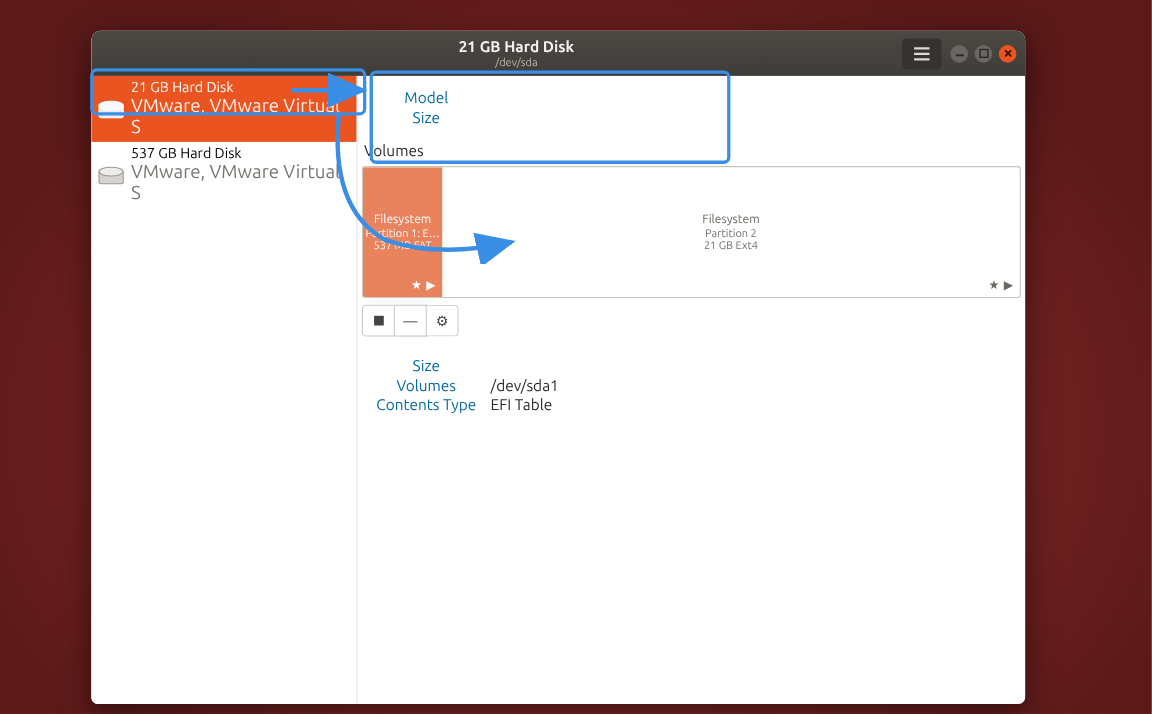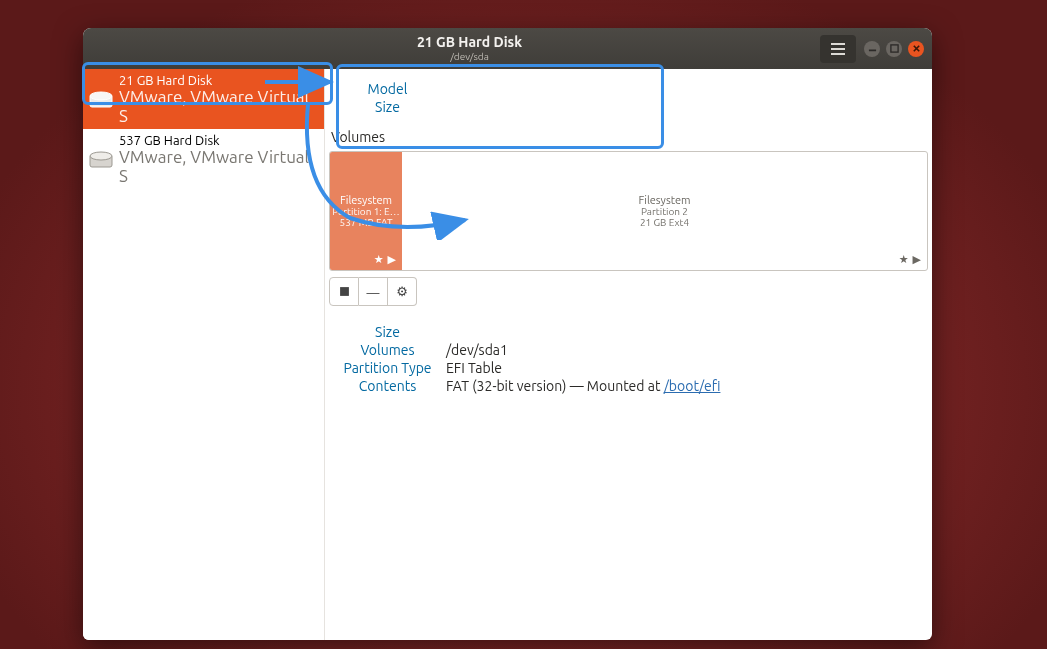--- a/index.html
+++ b/index.html
@@ -157,26 +157,22 @@
 
       <div class="vol-details info-rows">
         <div class="row">
             <div class="lab">Size</div>
           </div>
         <div class="row">
             <div class="lab">Volumes</div>
             <div class="val">/dev/sda1</div>
           </div>
         <div class="row">
-            <div class="lab">Partition Type</div>
+            <div class="lab">Contents Type</div>
             <div class="val">EFI Table</div>
-          </div>
-        <div class="row">
-            <div class="lab">Contents</div>
-            <div class="val"><span>FAT (32-bit version) — Mounted at </span><span class="link">/boot/efi</span></div>
           </div>
       </div>
     </div>
   </div>
 </div>
 
 <div class="highlight-box" style="left:82px;top:62px;width:245px;height:37px"></div>
 <div class="highlight-box" style="left:336px;top:64px;width:322px;height:79px"></div>
 <svg class="arrow" style="left:260px;top:62px;width:120px;height:50px" viewBox="0 0 120 50">
     <defs>

